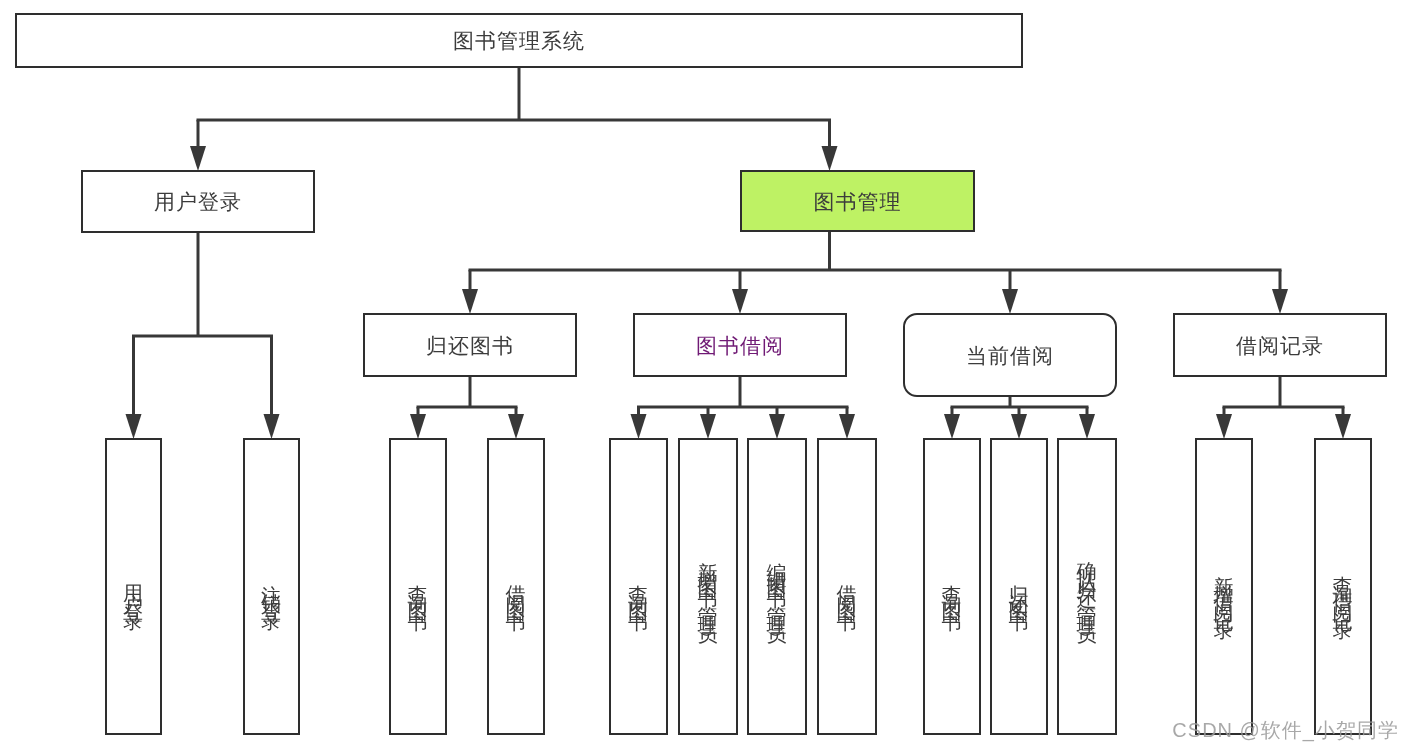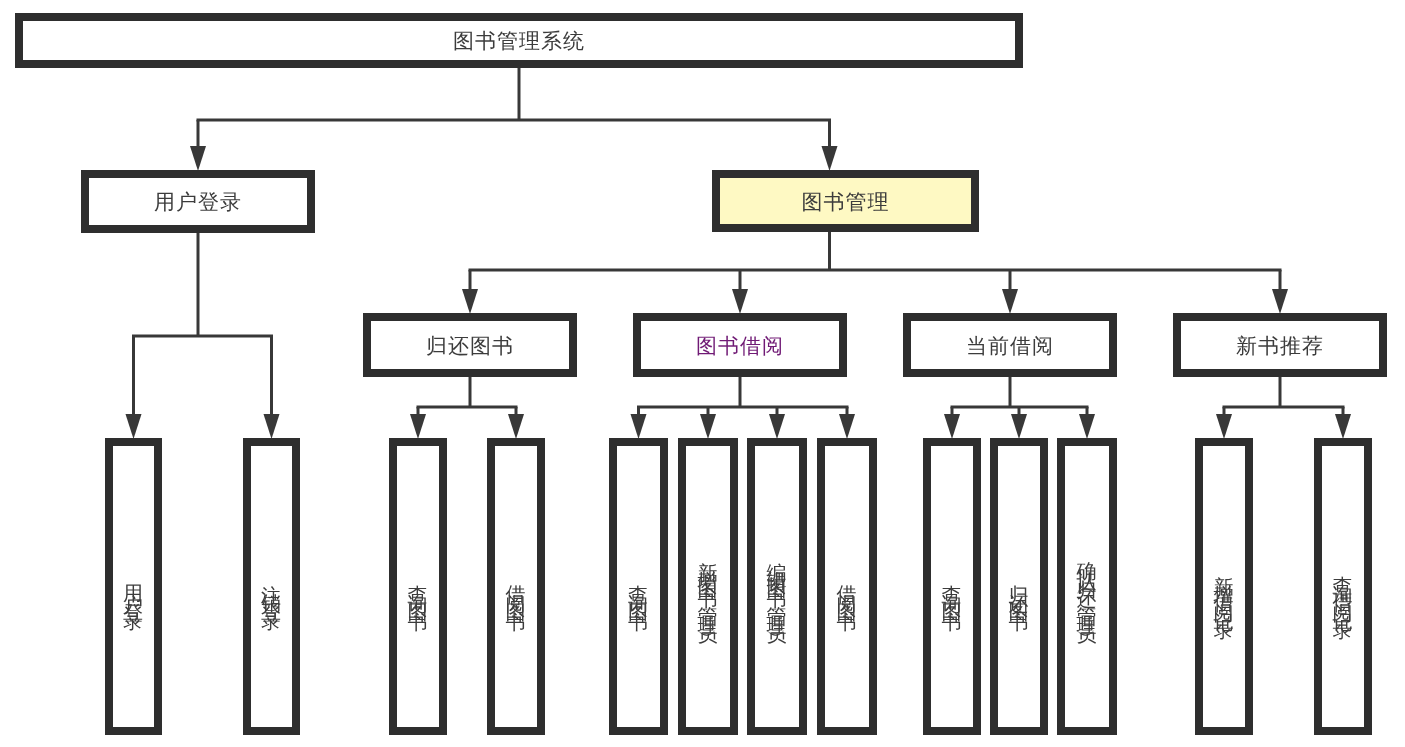--- a/index.html
+++ b/index.html
@@ -11,21 +11,21 @@
     overflow:hidden;
   }
   svg.connector-layer{
     position:absolute;left:0;top:0;width:1405px;height:747px;
     pointer-events:none;
   }
   .node{
     position:absolute;
     box-sizing:border-box;
     background:#ffffff;
-    border:8px solid #3b82f6;
+    border:2px solid #3b82f6;
     display:flex;
     align-items:center;
     justify-content:center;
     text-align:center;
   }
   .node.horizontal .label{
     font-size:21px;
     letter-spacing:1px;
     line-height:1;
     white-space:nowrap;
@@ -105,34 +105,34 @@
       <line x1="1343" y1="407" x2="1343" y2="432" stroke="#383838" stroke-width="3"></line>
       <polygon points="1343,439 1335,414 1351,414" fill="#383838"></polygon>
     </svg>
   <div id="nodes-layer">
       <div class="node horizontal" style="left: 15px; top: 13px; width: 1008px; height: 55px; border-color: rgb(46, 46, 46); background: rgb(255, 255, 255);">
         <span class="label" style="color: rgb(60, 60, 60);">图书管理系统</span>
       </div>
       <div class="node horizontal" style="left: 81px; top: 170px; width: 234px; height: 63px; border-color: rgb(46, 46, 46); background: rgb(255, 255, 255);">
         <span class="label" style="color: rgb(60, 60, 60);">用户登录</span>
       </div>
-      <div class="node horizontal" style="left: 712px; top: 170px; width: 267px; height: 62px; border-color: rgb(46, 46, 46); background: #fef9c3;">
+      <div class="node horizontal" style="left: 740px; top: 170px; width: 235px; height: 62px; border-color: rgb(46, 46, 46); background: #bef264;">
         <span class="label" style="color: rgb(60, 60, 60);">图书管理</span>
       </div>
       <div class="node horizontal" style="left: 363px; top: 313px; width: 214px; height: 64px; border-color: rgb(46, 46, 46); background: rgb(255, 255, 255);">
         <span class="label" style="color: rgb(60, 60, 60);">归还图书</span>
       </div>
       <div class="node horizontal" style="left: 633px; top: 313px; width: 214px; height: 64px; border-color: rgb(46, 46, 46); background: rgb(255, 255, 255);">
         <span class="label" style="color: #701a75;">图书借阅</span>
       </div>
-      <div class="node horizontal" style="left: 903px; top: 313px; width: 214px; height: 64px; border-color: rgb(46, 46, 46); background: rgb(255, 255, 255);">
+      <div class="node horizontal" style="left: 903px; top: 313px; width: 214px; height: 84px; border-color: rgb(46, 46, 46); background: rgb(255, 255, 255); border-radius: 14px;">
         <span class="label" style="color: rgb(60, 60, 60);">当前借阅</span>
       </div>
       <div class="node horizontal" style="left: 1173px; top: 313px; width: 214px; height: 64px; border-color: rgb(46, 46, 46); background: rgb(255, 255, 255);">
-        <span class="label" style="color: rgb(60, 60, 60);">新书推荐</span>
+        <span class="label" style="color: rgb(60, 60, 60);">借阅记录</span>
       </div>
       <div class="node vertical" style="left: 105px; top: 438px; width: 57px; height: 297px; border-color: rgb(46, 46, 46); background: rgb(255, 255, 255);">
         <span class="label" style="color: rgb(60, 60, 60);">用户登录</span>
       </div>
       <div class="node vertical" style="left: 243px; top: 438px; width: 57px; height: 297px; border-color: rgb(46, 46, 46); background: rgb(255, 255, 255);">
         <span class="label" style="color: rgb(60, 60, 60);">注销登录</span>
       </div>
       <div class="node vertical" style="left: 389px; top: 438px; width: 58px; height: 297px; border-color: rgb(46, 46, 46); background: rgb(255, 255, 255);">
         <span class="label" style="color: rgb(60, 60, 60);">查询图书</span>
       </div>
@@ -160,13 +160,14 @@
       <div class="node vertical" style="left: 1057px; top: 438px; width: 60px; height: 297px; border-color: rgb(46, 46, 46); background: rgb(255, 255, 255);">
         <span class="label" style="color: rgb(60, 60, 60);">确认归还（管理员）</span>
       </div>
       <div class="node vertical" style="left: 1195px; top: 438px; width: 58px; height: 297px; border-color: rgb(46, 46, 46); background: rgb(255, 255, 255);">
         <span class="label" style="color: rgb(60, 60, 60);">新增借阅记录</span>
       </div>
       <div class="node vertical" style="left: 1314px; top: 438px; width: 58px; height: 297px; border-color: rgb(46, 46, 46); background: rgb(255, 255, 255);">
         <span class="label" style="color: rgb(60, 60, 60);">查询借阅记录</span>
       </div>
     </div>
+  <div class="watermark" style="color: rgb(154, 154, 154);">CSDN @软件_小贺同学</div>
 </div>
 
 </body></html>

